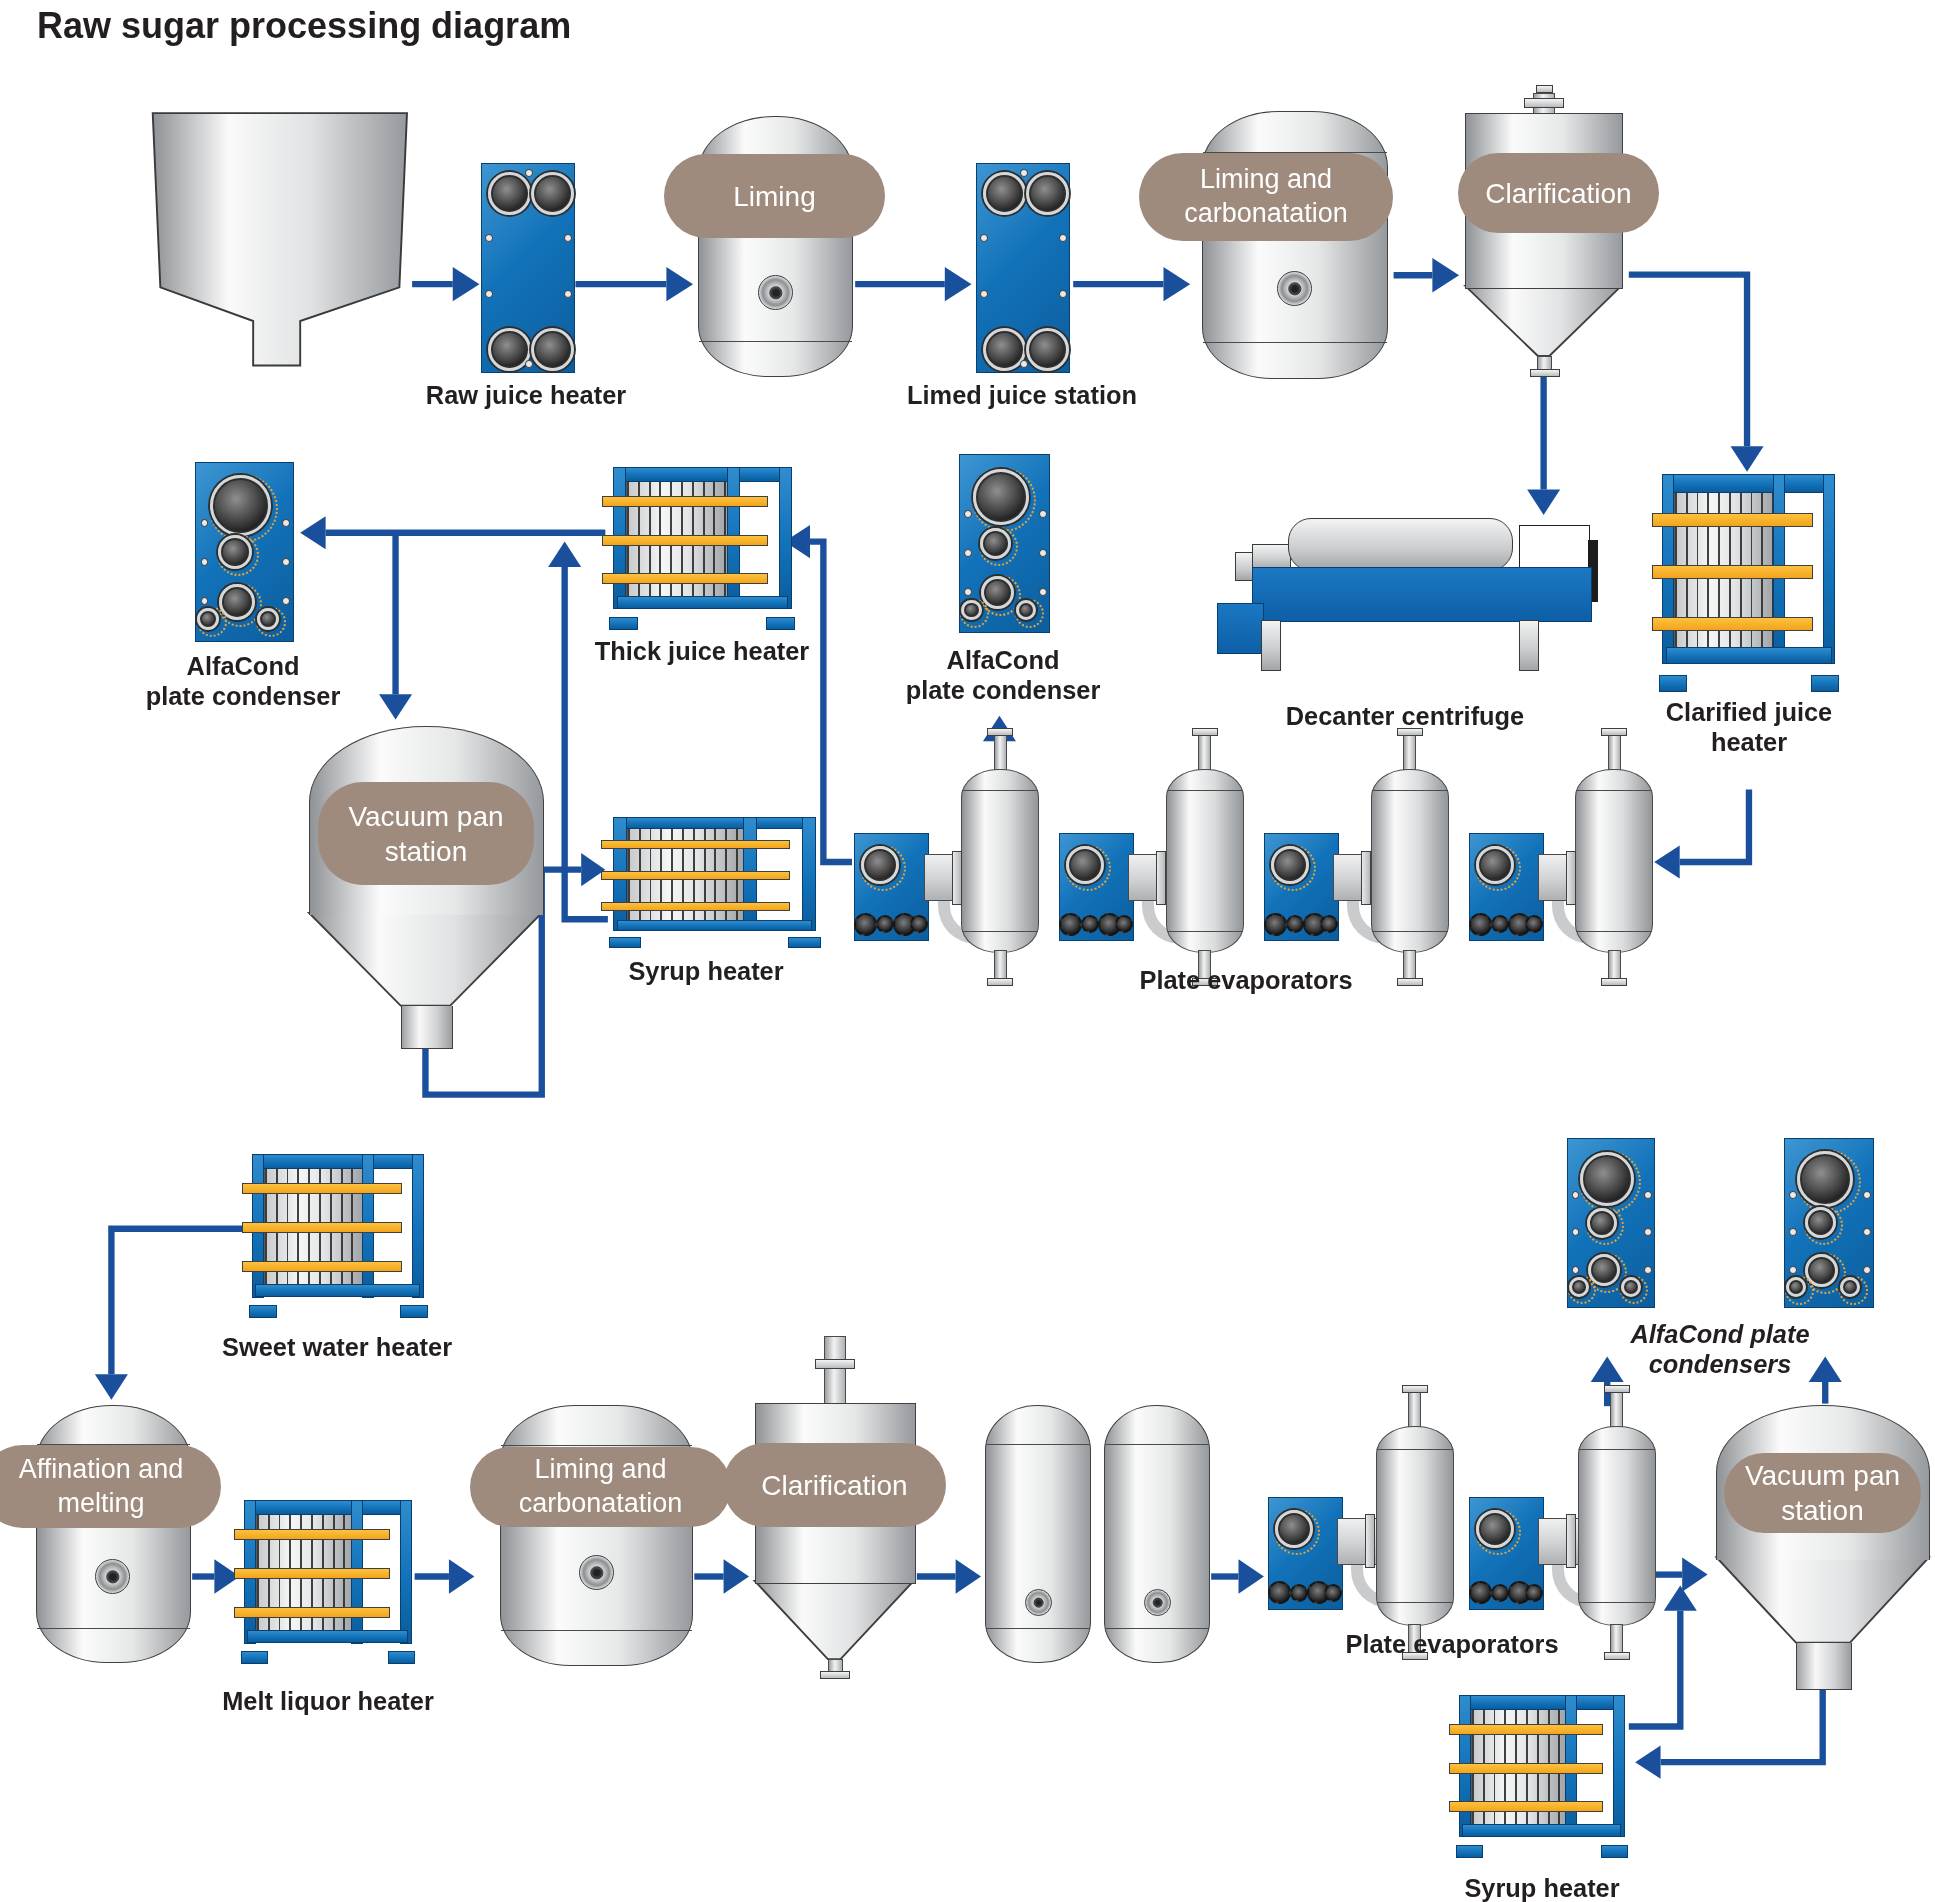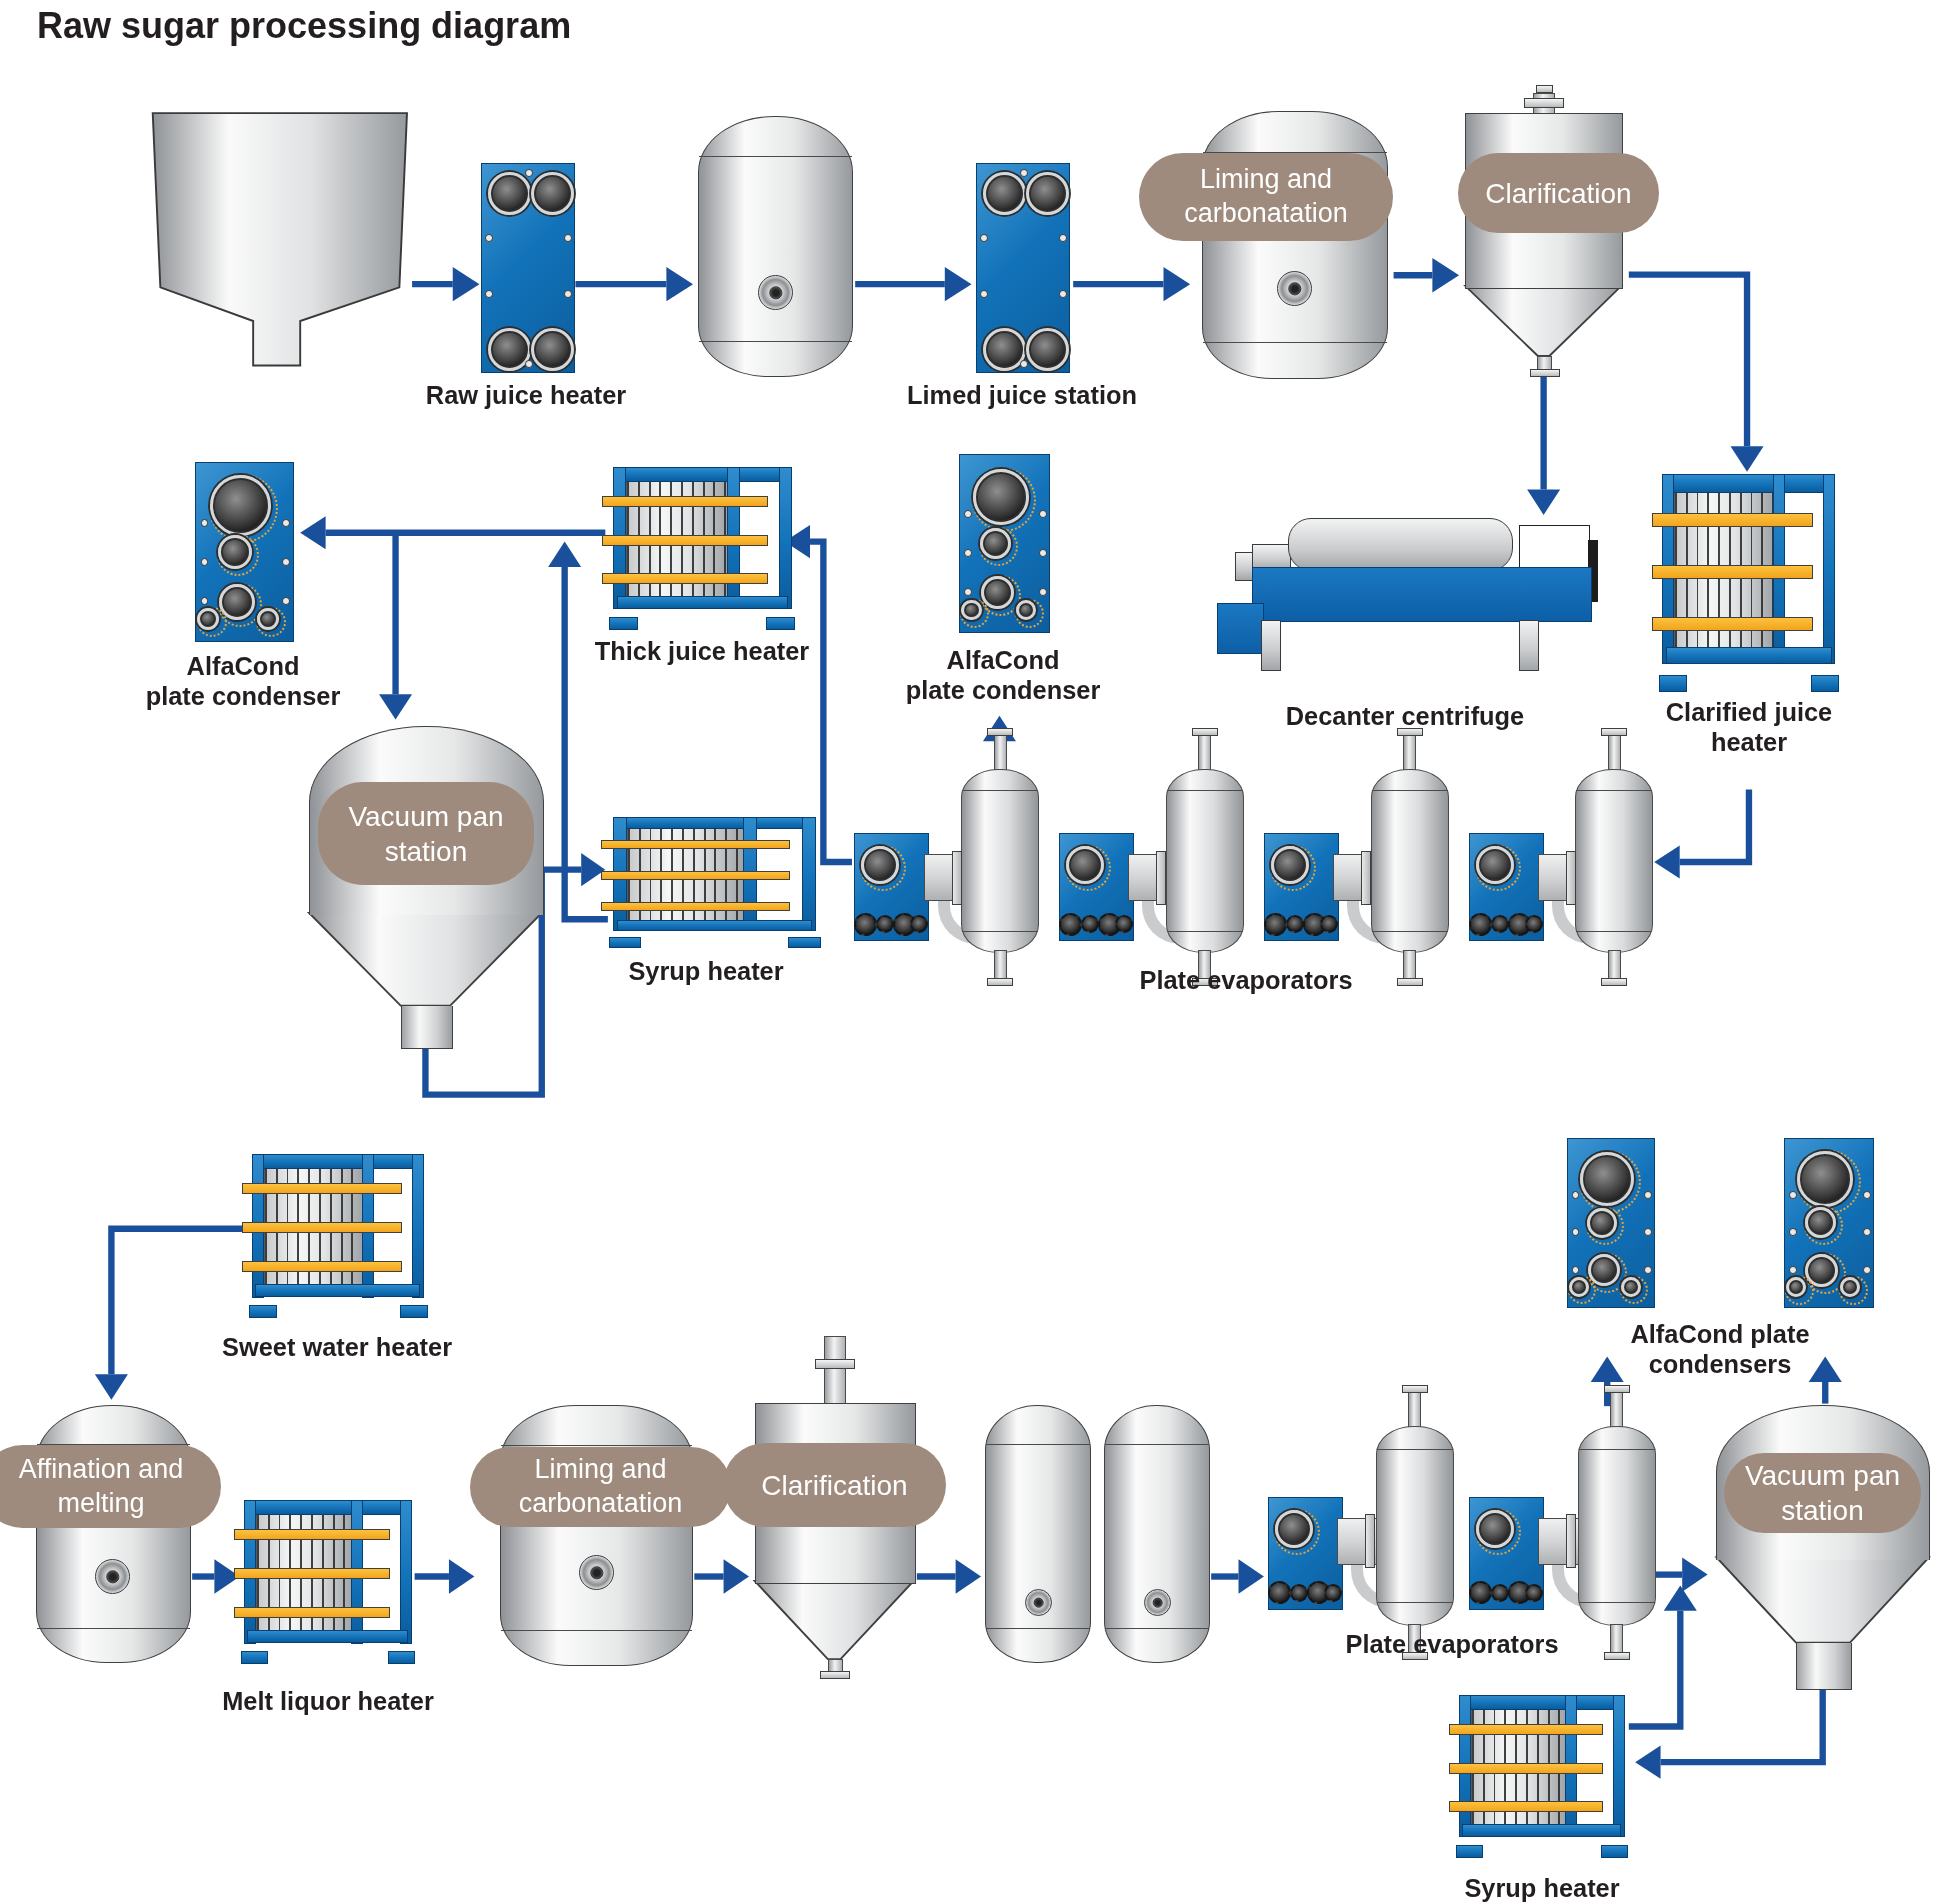--- a/index.html
+++ b/index.html
@@ -134,20 +134,21 @@
       <polygon points="2845,2174 2871,2134 2897,2174"></polygon>
       <polygon points="2612,2746 2572,2772 2612,2798"></polygon>
     </g>
   </svg>
 
   <div class="title" style="left:37px;top:5.1px;">Raw sugar processing diagram</div>
 
 
   <div class="vessel" style="left:698px;top:116px;width:153px;height:259px;"></div>
   <div class="flange" style="left:758px;top:275px;width:33px;height:33px;"></div>
+  <div class="bubble" style="left:664px;top:154px;width:221px;height:84px;">Liming</div>
 
   <div class="vessel" style="left:1202px;top:111px;width:184px;height:266px;"></div>
   <div class="flange" style="left:1277px;top:271px;width:33px;height:33px;"></div>
   <div class="bubble" style="left:1139px;top:153px;width:254px;height:88px;font-size:27px;">Liming and
 carbonatation</div>
 
   <div class="pipe" style="left:1533px;top:93px;width:20.3px;height:21.6px;"></div>
   <div class="pflange" style="left:1524px;top:98px;width:38px;height:8.3px;"></div>
   <div class="pflange" style="left:1536px;top:85px;width:15.3px;height:6.4px;"></div>
   <div class="abs" style="left:1465px;top:113px;width:156px;height:174px;z-index:1;border:1.9px solid #404040;background:linear-gradient(90deg,#8F9296,#FBFBFB 30%,#E6E8E8 62%,#96999D);"></div>
@@ -205,21 +206,21 @@
   <div class="eqlabel" style="left:1003px;top:645px;">AlfaCond
 plate condenser</div>
   <div class="eqlabel" style="left:1405px;top:701px;">Decanter centrifuge</div>
   <div class="eqlabel" style="left:1749px;top:697px;">Clarified juice
 heater</div>
   <div class="eqlabel" style="left:706px;top:956px;">Syrup heater</div>
   <div class="eqlabel" style="left:1246px;top:965px;">Plate evaporators</div>
   <div class="eqlabel" style="left:337px;top:1332px;">Sweet water heater</div>
   <div class="eqlabel" style="left:328px;top:1686px;">Melt liquor heater</div>
   <div class="eqlabel" style="left:1452px;top:1629px;">Plate evaporators</div>
-  <div class="eqlabel" style="left:1720px;top:1319px;">AlfaCond plate condensers</div>
+  <div class="eqlabel" style="left:1720px;top:1319px;font-style:italic;">AlfaCond plate condensers</div>
   <div class="eqlabel" style="left:1542px;top:1873px;">Syrup heater</div>
 
 <div class="bluepanel" style="left: 481px; top: 163px; width: 92px; height: 208px;">
       <div class="port" style="left: 6.4px; top: 7.7px; width: 37px; height: 37px;"></div>
       <div class="port" style="left: 49px; top: 7.7px; width: 37px; height: 37px;"></div>
       <div class="port" style="left: 6.4px; top: 164px; width: 37px; height: 37px;"></div>
       <div class="port" style="left: 49px; top: 164px; width: 37px; height: 37px;"></div>
       <div class="bolt" style="left: 3.2px; top: 70px;"></div>
       <div class="bolt" style="left: 82px; top: 70px;"></div>
       <div class="bolt" style="left: 3.2px; top: 126px;"></div>

